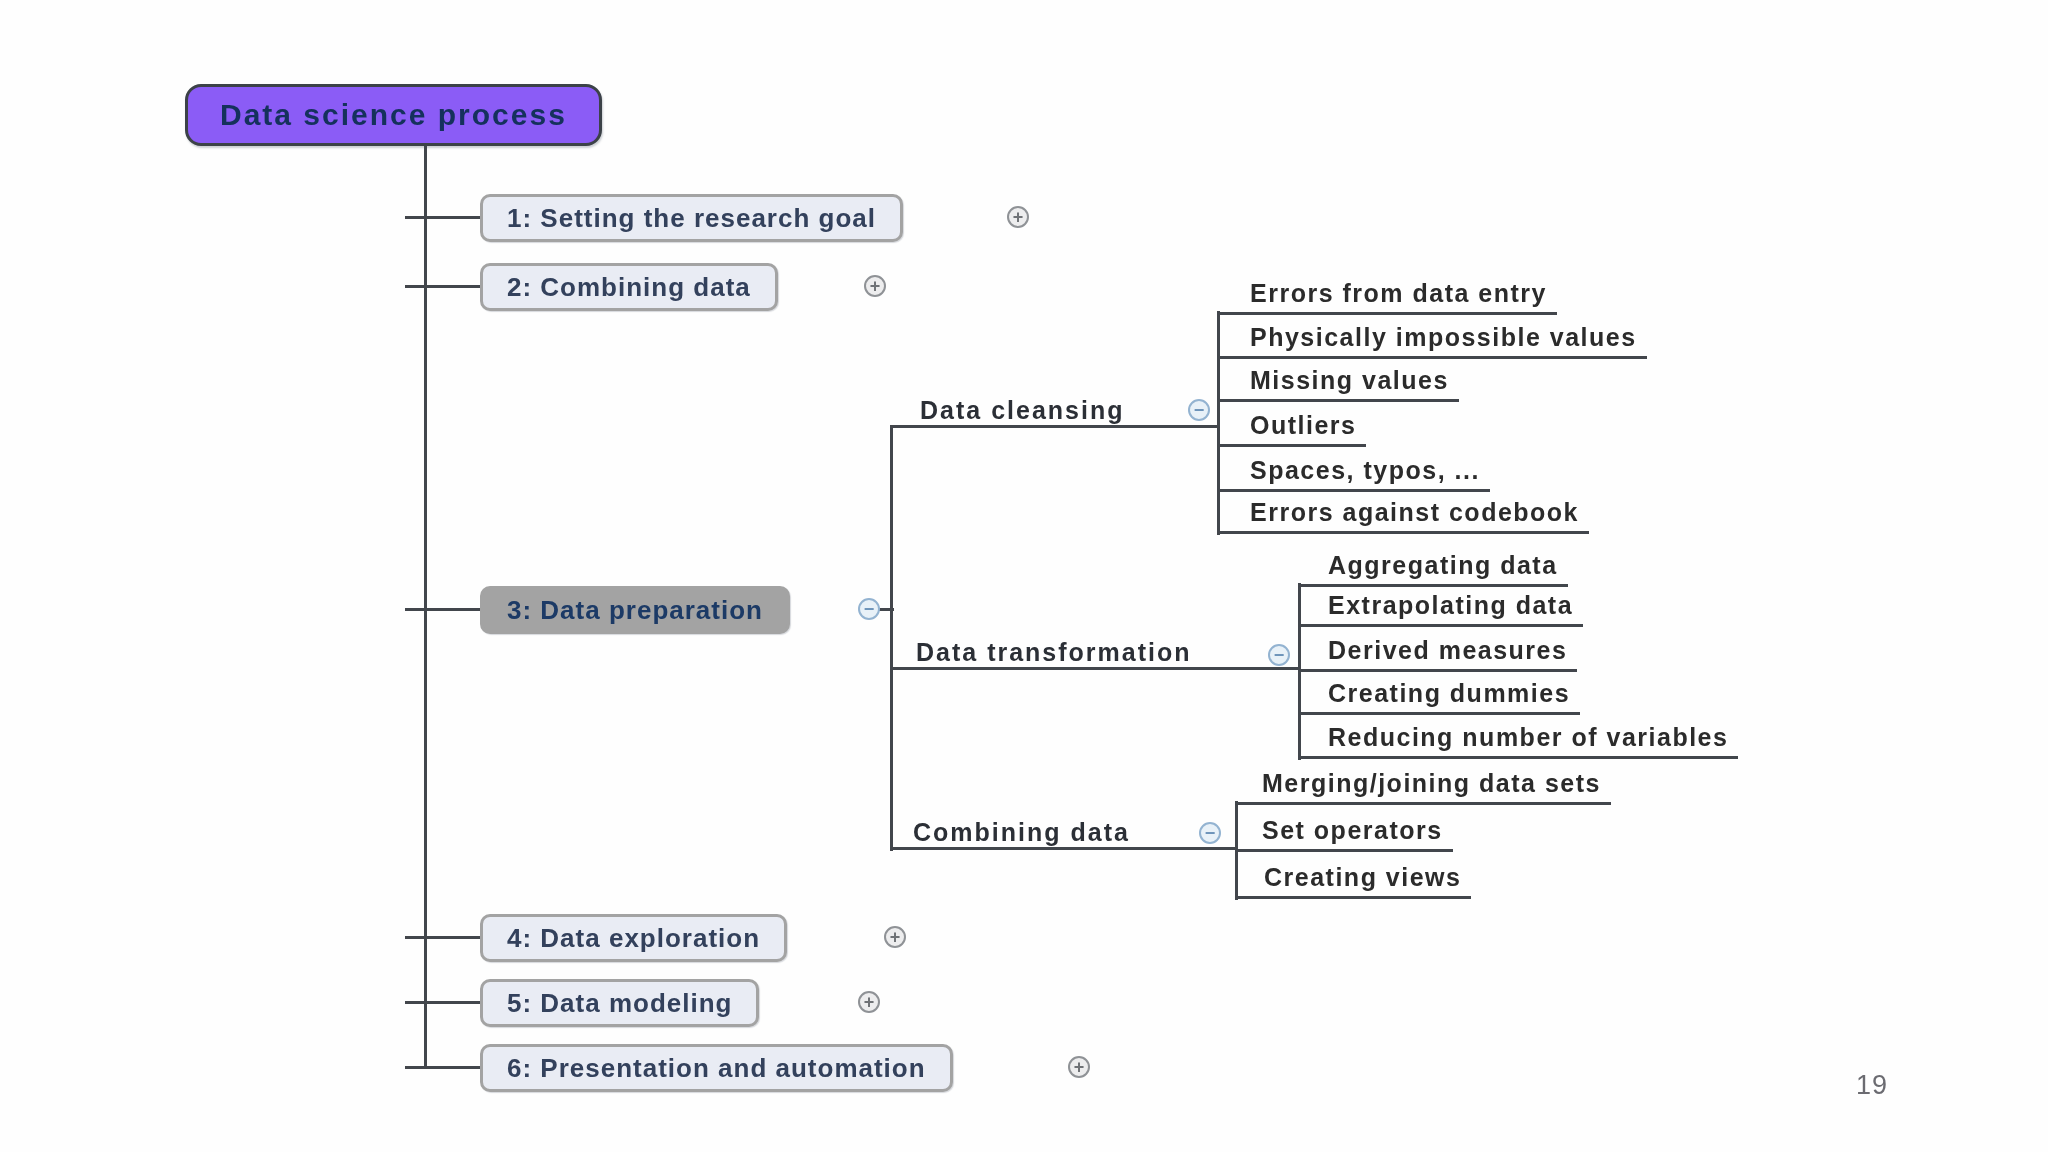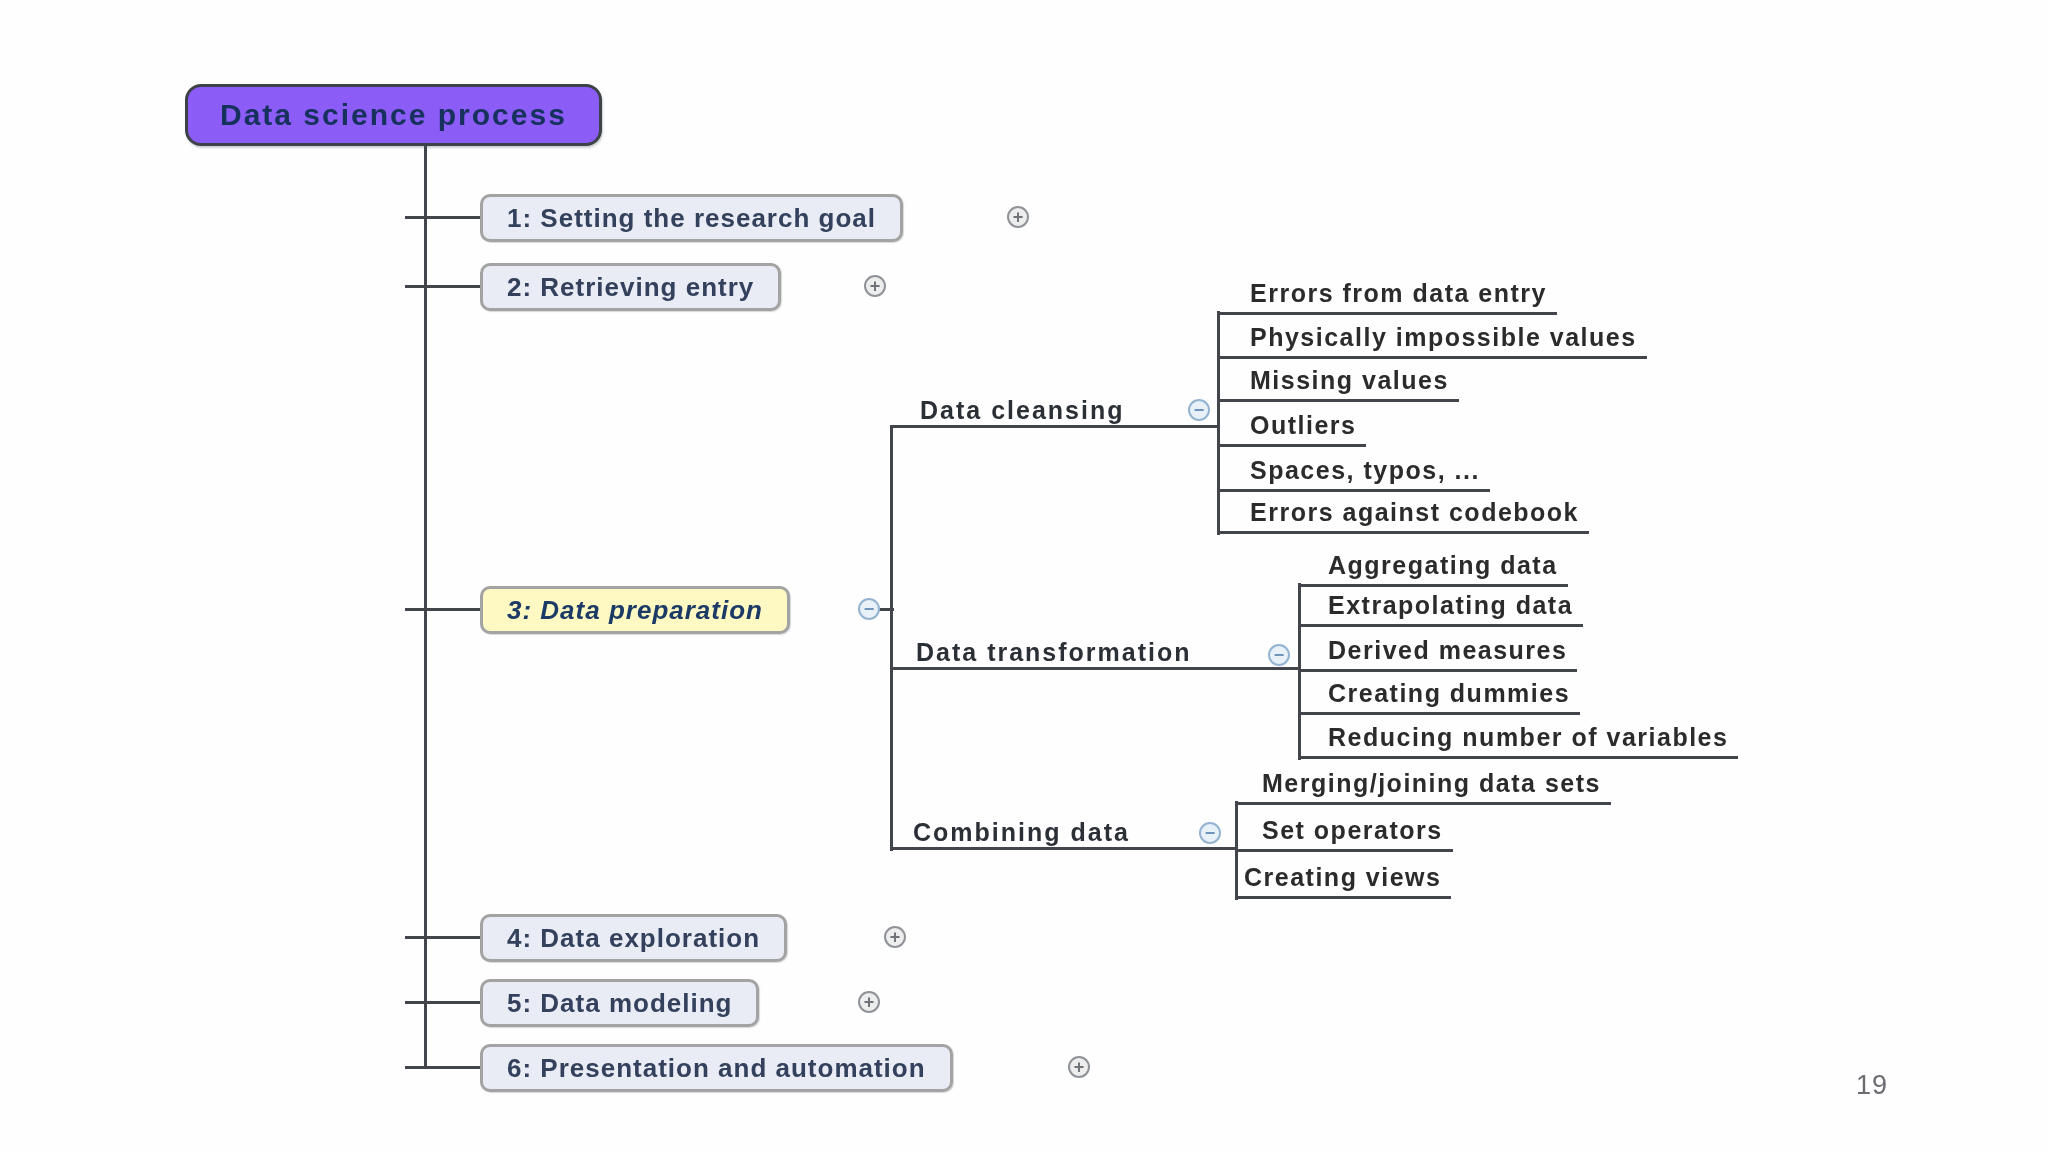--- a/index.html
+++ b/index.html
@@ -34,21 +34,21 @@
     display:flex;align-items:center;
     padding:0 24px;
     background:#e9ecf4;
     border:3px solid #a3a3a3;
     border-radius:10px;
     box-sizing:border-box;
     font-size:26px;font-weight:bold;letter-spacing:1px;
     color:#33415c;
     box-shadow:1px 1px 1px rgba(60,70,90,.2);
   }
-  .main-node.selected{background:#fef9c3;color:#1c3a66;font-style:italic;}
+  .main-node.selected{background:#a3a3a3;color:#1c3a66;}
 
   
   .state-icon{
     position:absolute;width:22px;height:22px;border-radius:50%;
     display:flex;align-items:center;justify-content:center;
     font-size:18px;line-height:1;box-sizing:border-box;font-weight:bold;
   }
   .state-icon.plus{border:2px solid #8f9296;color:#6f7276;background:#ededee;}
   .state-icon.minus{border:2px solid #93b3d1;color:#6d94ba;background:#e8f1f8;}
 
@@ -106,21 +106,21 @@
   </div>
 
   <div class="main-node" style="top:194px;">
     <span>1: Setting the research goal</span>
   </div>
   <div class="state-icon plus" style="left:1007px;top:206px;">
     <span>+</span>
   </div>
 
   <div class="main-node" style="top:263px;">
-    <span>2: Retrieving entry</span>
+    <span>2: Combining data</span>
   </div>
   <div class="state-icon plus" style="left:864px;top:275px;">
     <span>+</span>
   </div>
 
   <div class="main-node selected" style="top:586px;">
     <span>3: Data preparation</span>
   </div>
   <div class="state-icon minus" style="left:858px;top:598px;">
     <span>−</span>
@@ -202,19 +202,19 @@
   <div class="leaf" style="left:1298px;top:723px;padding-left:30px;">
     <span>Reducing number of variables</span>
   </div>
 
   <div class="leaf" style="left:1235px;top:769px;padding-left:27px;">
     <span>Merging/joining data sets</span>
   </div>
   <div class="leaf" style="left:1235px;top:816px;padding-left:27px;">
     <span>Set operators</span>
   </div>
-  <div class="leaf" style="left:1235px;top:863px;padding-left:9px;">
+  <div class="leaf" style="left:1235px;top:863px;padding-left:29px;">
     <span>Creating views</span>
   </div>
 
   <div class="page-number">19</div>
 
 </div>
 
 </body></html>

